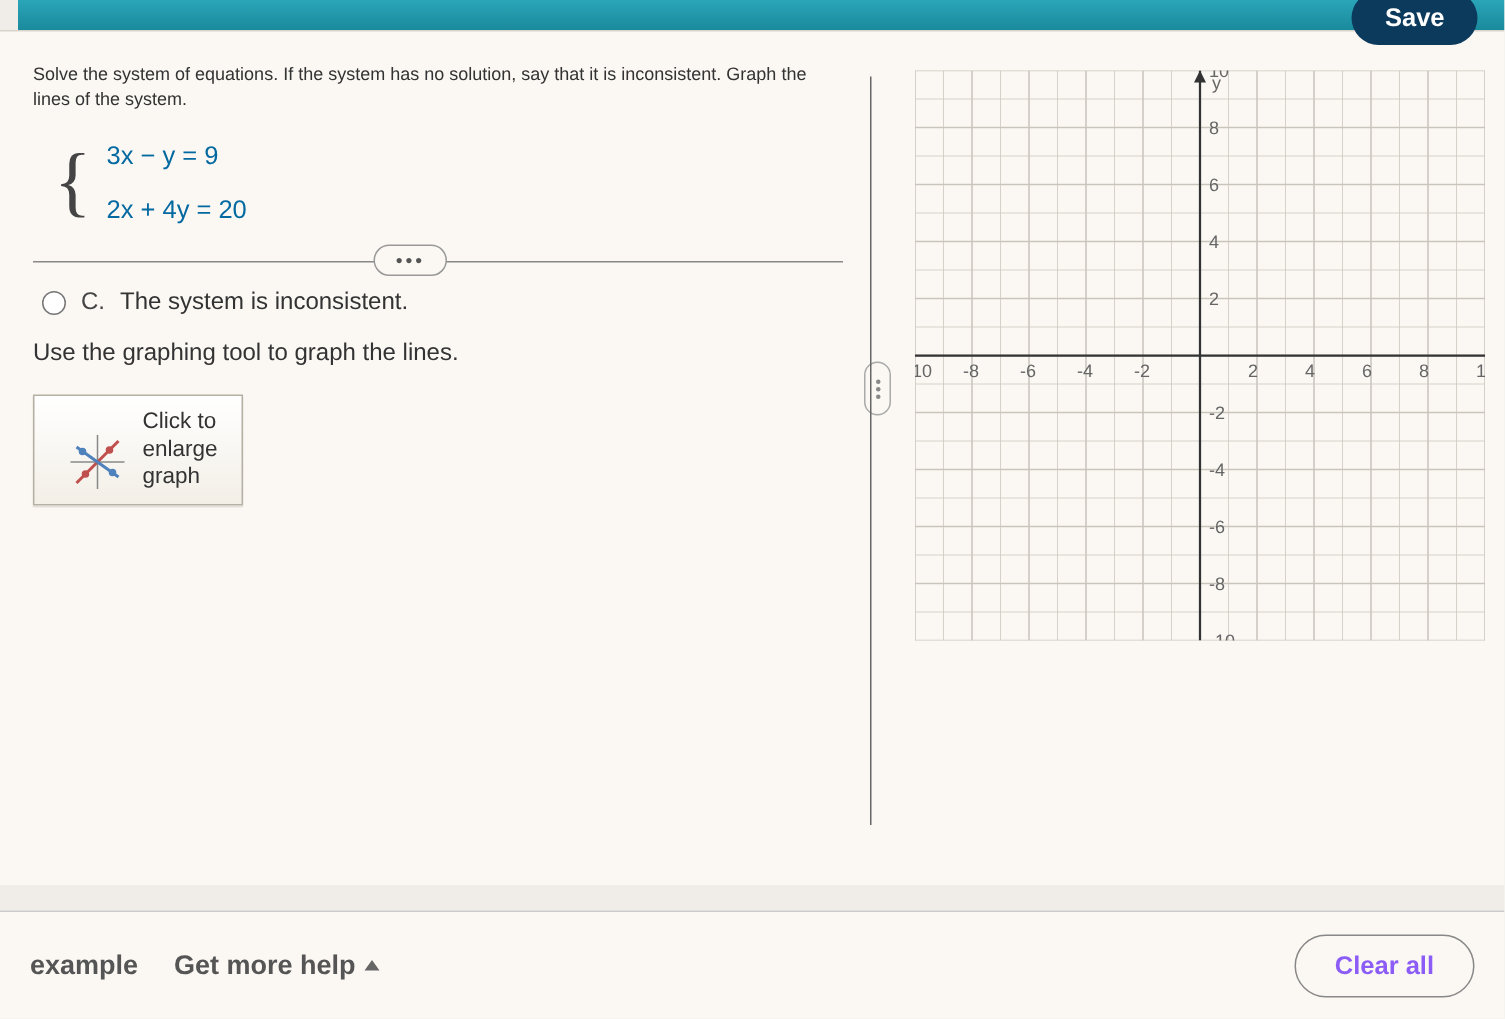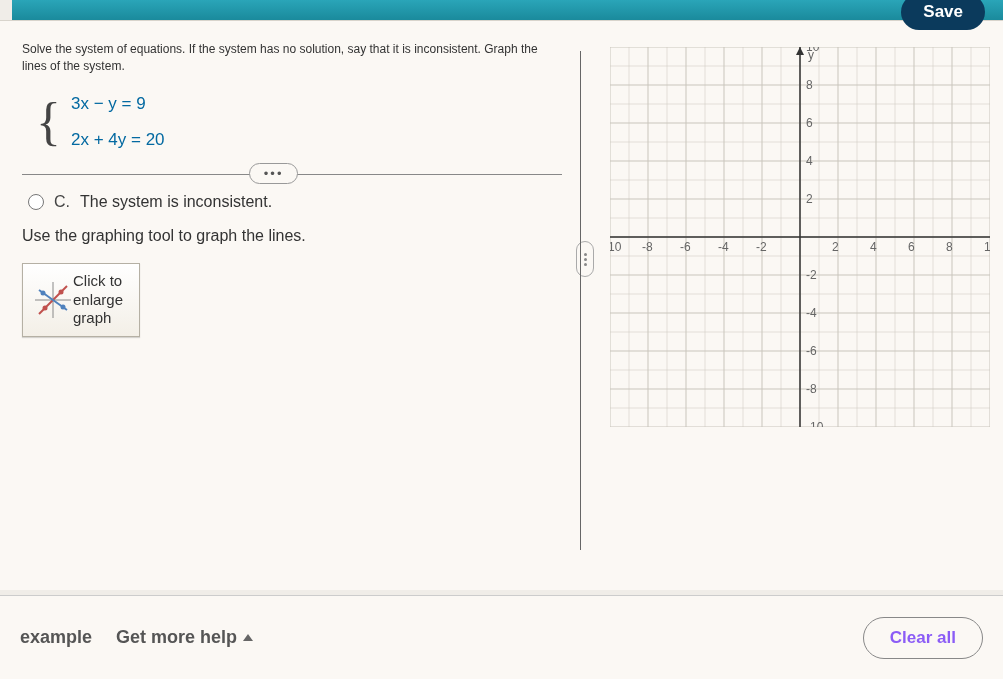--- a/index.html
+++ b/index.html
@@ -107,25 +107,25 @@
       width: 16px; height: 16px;
       border: 1.5px solid #777;
       border-radius: 50%;
       background: #fff;
       cursor: pointer;
     }
     .mc-letter { color: #444; }
     .instruction { font-size: 16px; color: #333; margin: 12px 0 18px 0; }
     .graph-btn {
       display: inline-flex;
-      align-items: center;
-      gap: 0;
+      align-items: flex-end;
+      gap: 10px;
       border: 1px solid #b5b0a4;
       background: linear-gradient(#fff, #f3efe7);
-      padding: 8px 16px 8px 10px;
+      padding: 8px 16px 8px 22px;
       cursor: pointer;
       box-shadow: 0 1px 1px rgba(0,0,0,.15);
     }
     .graph-btn-text {
       font-size: 15px;
       color: #333;
       line-height: 1.25;
       text-align: left;
     }
     .mid-handle {
@@ -147,21 +147,21 @@
     .vline {
       position: absolute;
       left: 0; top: 30px; bottom: 40px;
       width: 1px;
       background: #666;
     }
     
     .bottom-bar {
       position: absolute;
       left: 0; right: 0; bottom: 0;
-      height: 84px;
+      height: 72px;
       background: #fbf8f4;
       border-top: 1px solid #ccc;
       display: flex;
       align-items: center;
       padding: 0 20px;
       gap: 24px;
     }
     .example-link { color: #555; font-size: 18px; font-weight: bold; cursor: pointer; }
     .help-link { color: #555; font-size: 18px; font-weight: bold; cursor: pointer; display: flex; align-items: center; gap: 6px; }
     .caret-up { width: 0; height: 0; border-left: 5px solid transparent; border-right: 5px solid transparent; border-bottom: 7px solid #666; }

